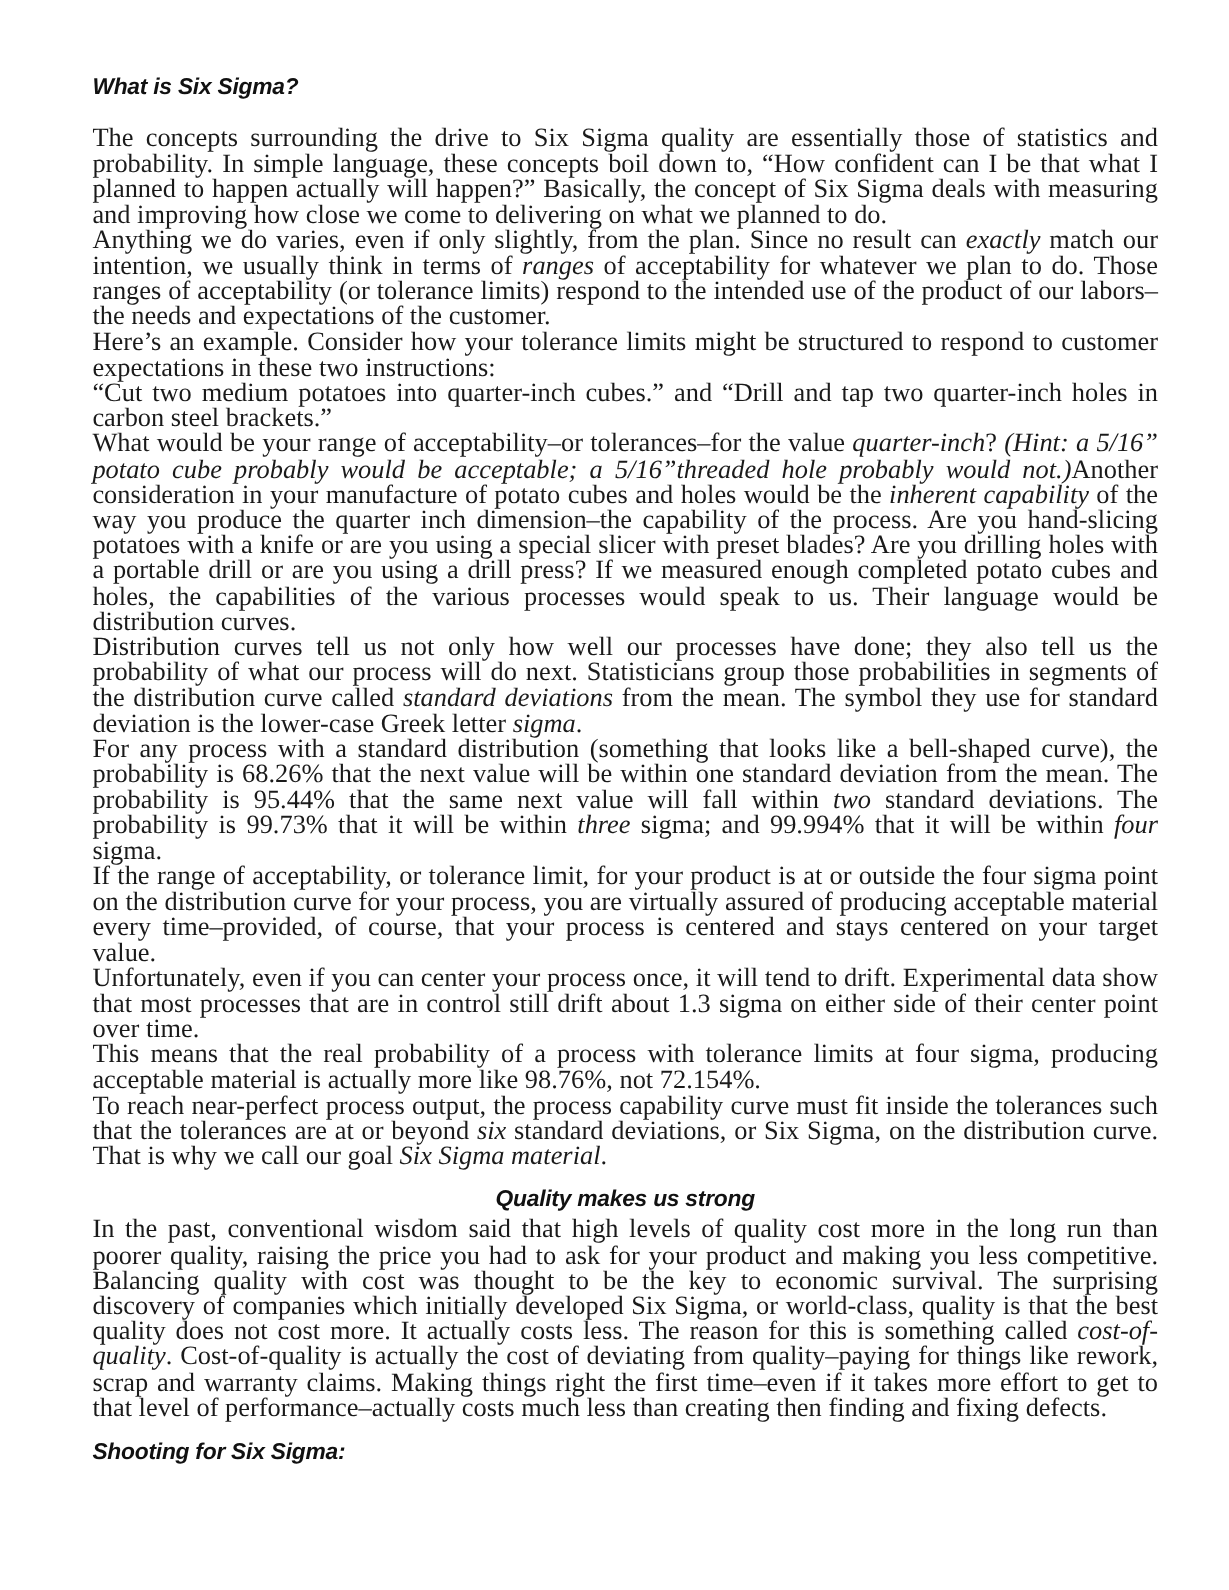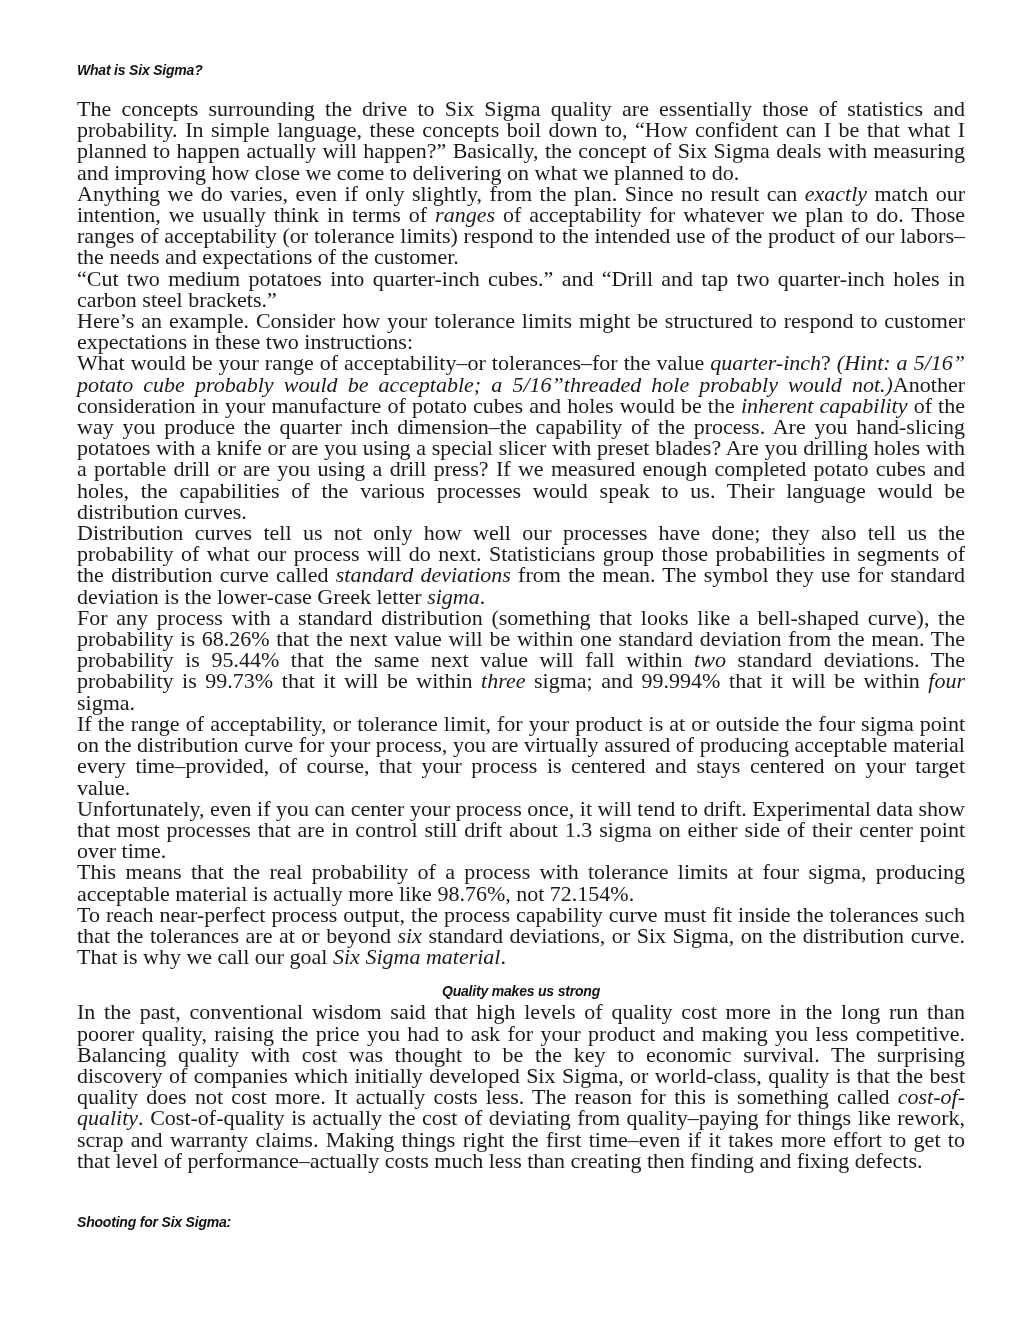--- a/index.html
+++ b/index.html
@@ -1,39 +1,39 @@
 <!DOCTYPE html>
 <html><head>
 <meta charset="utf-8">
 <style>
   html, body { margin: 0; padding: 0; background: #ffffff; }
   body { width: 1024px; height: 1325px; overflow: hidden; position: relative; color: #1a1a1a; }
   .page { position: absolute; left: 77px; top: 62px; width: 888px; }
-  .h { font-family: "Liberation Sans", sans-serif; font-weight: bold; font-style: italic; font-size: 14px; margin: 0; color: #111; letter-spacing: -0.2px; }
+  .h { font-family: "Liberation Sans", sans-serif; font-weight: bold; font-style: italic; font-size: 19px; margin: 0; color: #111; letter-spacing: -0.2px; }
   .p { font-family: "Liberation Serif", serif; font-size: 22px; line-height: 21.2px; text-align: justify; margin: 0; color: #1a1a1a; }
   .p i { font-style: italic; }
   #h1 { margin-bottom: 20px; }
   .gap { }
   #h2 { margin-top: 16px; margin-bottom: 2px; text-align: center; }
-  #h3 { margin-top: 43px; }
+  #h3 { margin-top: 17px; }
 </style>
 </head>
 <body>
 
 <div class="page">
 
   <h2 id="h1" class="h">What is Six Sigma?</h2>
 
   <p class="p">The concepts surrounding the drive to Six Sigma quality are essentially those of statistics and probability. In simple language, these concepts boil down to, “How confident can I be that what I planned to happen actually will happen?” Basically, the concept of Six Sigma deals with measuring and improving how close we come to delivering on what we planned to do.</p>
 
   <p class="p gap"><span>Anything we do varies, even if only slightly, from the plan. Since no result can </span><i>exactly</i><span> match our intention, we usually think in terms of </span><i>ranges</i><span> of acceptability for whatever we plan to do. Those ranges of acceptability (or tolerance limits) respond to the intended use of the product of our labors–the needs and expectations of the customer.</span></p>
 
+  <p class="p gap">Here’s an example. Consider how your tolerance limits might be structured to respond to customer expectations in these two instructions:</p>
+
   <p class="p gap">“Cut two medium potatoes into quarter-inch cubes.” and “Drill and tap two quarter-inch holes in carbon steel brackets.”</p>
-
-  <p class="p gap">Here’s an example. Consider how your tolerance limits might be structured to respond to customer expectations in these two instructions:</p>
 
   <p class="p gap"><span>What would be your range of acceptability–or tolerances–for the value </span><i>quarter-inch</i><span>? </span><i>(Hint: a 5/16” potato cube probably would be acceptable; a 5/16”threaded hole probably would not.)</i><span>Another consideration in your manufacture of potato cubes and holes would be the </span><i>inherent capability</i><span> of the way you produce the quarter inch dimension–the capability of the process. Are you hand-slicing potatoes with a knife or are you using a special slicer with preset blades? Are you drilling holes with a portable drill or are you using a drill press? If we measured enough completed potato cubes and holes, the capabilities of the various processes would speak to us. Their language would be distribution curves.</span></p>
 
   <p class="p gap"><span>Distribution curves tell us not only how well our processes have done; they also tell us the probability of what our process will do next. Statisticians group those probabilities in segments of the distribution curve called </span><i>standard deviations</i><span> from the mean. The symbol they use for standard deviation is the lower-case Greek letter </span><i>sigma</i><span>.</span></p>
 
   <p class="p gap"><span>For any process with a standard distribution (something that looks like a bell-shaped curve), the probability is 68.26% that the next value will be within one standard deviation from the mean. The probability is 95.44% that the same next value will fall within </span><i>two</i><span> standard deviations. The probability is 99.73% that it will be within </span><i>three</i><span> sigma; and 99.994% that it will be within </span><i>four</i><span> sigma.</span></p>
 
   <p class="p gap">If the range of acceptability, or tolerance limit, for your product is at or outside the four sigma point on the distribution curve for your process, you are virtually assured of producing acceptable material every time–provided, of course, that your process is centered and stays centered on your target value.</p>
 
   <p class="p gap">Unfortunately, even if you can center your process once, it will tend to drift. Experimental data show that most processes that are in control still drift about 1.3 sigma on either side of their center point over time.</p>

